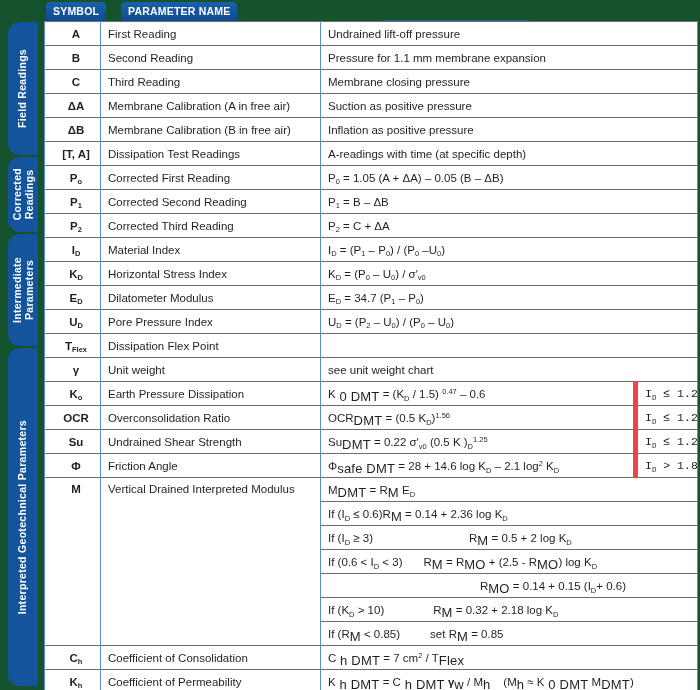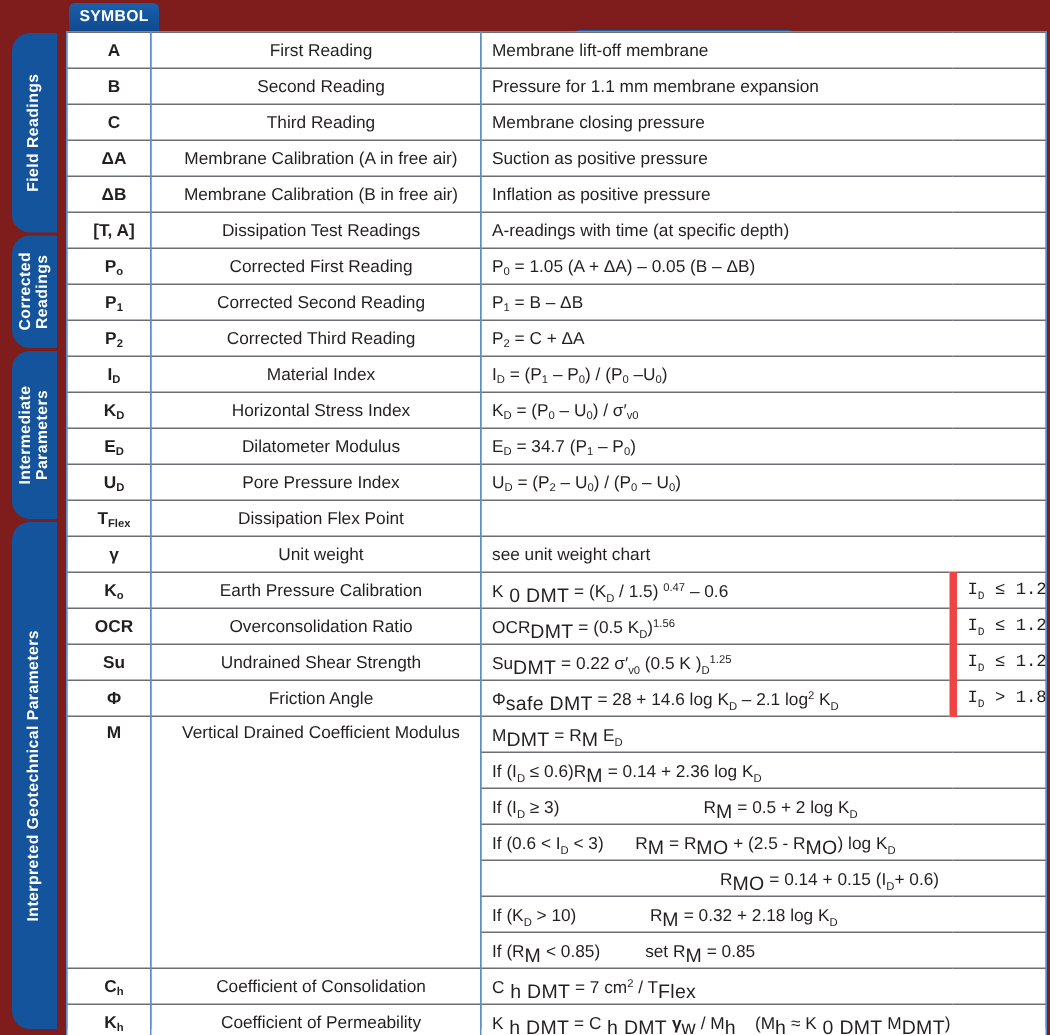--- a/index.html
+++ b/index.html
@@ -2,21 +2,21 @@
 <html><head>
 <meta charset="utf-8">
 <style>
   html,body{margin:0;padding:0;background:#ffffff;}
   body{
     width:700px;height:690px;
     font-family:"Liberation Sans","DejaVu Sans",sans-serif;
     color:#231f20;
     overflow:hidden;
   }
-  #page{position:relative;width:700px;height:690px;background:#7f1d1d;}
+  #page{position:relative;width:700px;height:690px;background:#14532d;}
 
   
   .tab{
     position:absolute;
     background:#14549c;
     color:#fff;
     font-weight:bold;
     font-size:10.5px;
     letter-spacing:.2px;
     white-space:nowrap;
@@ -79,21 +79,21 @@
     box-sizing:border-box;
   }
   td.sym{
     width:56px;
     text-align:center;
     font-weight:bold;
     font-size:12px;
     padding-left:0;
     border-left:1px solid #5b8fc9;
   }
-  td.pname{width:220px;text-align:center;}
+  td.pname{width:220px;}
   td.formula{border-right:none;}
   td.cond{
     width:62px;
     border-left:5px solid #ef4444;
     border-right:none;
     padding-left:0;
     font-family:Liberation Mono, monospace;
   }
   td.blank{border-right:1px solid #5b8fc9;}
   tr.grp-start td{border-top:1px solid #5b8fc9;}
@@ -114,20 +114,21 @@
   .fx{white-space:nowrap;}
   .rhs{display:inline-block;}
   .rhs2{display:inline-block;padding-left:152px;}
 </style>
 </head>
 <body>
 
 <div id="page">
 
   <div class="tab hdr" id="hdr-symbol">SYMBOL</div>
+  <div class="tab hdr" id="hdr-param">PARAMETER NAME</div>
   <div class="tab hdr" id="hdr-formula">FORMULA /DESCRIPTION</div>
 
   <div class="tab cat" id="cat-field">
     <span class="vtxt">Field Readings</span>
   </div>
   <div class="tab cat" id="cat-corrected">
     <span class="vtxt">Corrected<br>Readings</span>
   </div>
   <div class="tab cat" id="cat-intermediate">
     <span class="vtxt">Intermediate<br>Parameters</span>
@@ -141,21 +142,21 @@
         <col style="width:56px">
         <col style="width:220px">
         <col>
         <col style="width:62px">
       </colgroup>
     <tbody>
 
     <tr class="grp-start">
       <td class="sym">A</td>
       <td class="pname">First Reading</td>
-      <td class="formula" colspan="2">Membrane lift-off membrane</td>
+      <td class="formula" colspan="2">Undrained lift-off pressure</td>
     </tr>
     <tr>
       <td class="sym">B</td>
       <td class="pname">Second Reading</td>
       <td class="formula" colspan="2">Pressure for 1.1 mm membrane expansion</td>
     </tr>
     <tr>
       <td class="sym">C</td>
       <td class="pname">Third Reading</td>
       <td class="formula" colspan="2">Membrane closing pressure</td>
@@ -218,21 +219,21 @@
       <td class="formula" colspan="2"></td>
     </tr>
 
     <tr class="grp-start">
       <td class="sym">γ</td>
       <td class="pname">Unit weight</td>
       <td class="formula" colspan="2">see unit weight chart</td>
     </tr>
     <tr>
       <td class="sym">K<sub>o</sub></td>
-      <td class="pname">Earth Pressure Calibration</td>
+      <td class="pname">Earth Pressure Dissipation</td>
       <td class="formula fx">K<span class="sm">&nbsp;0 DMT</span> = (K<sub>D</sub> / 1.5) <sup>0.47</sup> – 0.6</td>
       <td class="cond fx">I<sub>D</sub> ≤ 1.2</td>
     </tr>
     <tr>
       <td class="sym">OCR</td>
       <td class="pname">Overconsolidation Ratio</td>
       <td class="formula fx">OCR<span class="sm">DMT</span> = (0.5 K<sub>D</sub>)<sup>1.56</sup></td>
       <td class="cond fx">I<sub>D</sub> ≤ 1.2</td>
     </tr>
     <tr>
@@ -243,21 +244,21 @@
     </tr>
     <tr>
       <td class="sym">Φ</td>
       <td class="pname">Friction Angle</td>
       <td class="formula fx">Φ<span class="sm">safe DMT</span> = 28 + 14.6 log K<sub>D</sub> – 2.1 log<sup>2</sup> K<sub>D</sub></td>
       <td class="cond fx">I<sub>D</sub> &gt; 1.8</td>
     </tr>
 
     <tr>
       <td class="sym blank" rowspan="7" style="vertical-align:top;padding-top:5px;">M</td>
-      <td class="pname blank" rowspan="7" style="vertical-align:top;padding-top:5px;">Vertical Drained Coefficient Modulus</td>
+      <td class="pname blank" rowspan="7" style="vertical-align:top;padding-top:5px;">Vertical Drained Interpreted Modulus</td>
       <td class="formula fx" colspan="2">M<span class="sm">DMT</span> = R<span class="sm">M</span> E<sub>D</sub></td>
     </tr>
     <tr>
       <td class="formula fx" colspan="2">If (I<sub>D</sub> ≤ 0.6)<span class="rhs">R<span class="sm">M</span> = 0.14 + 2.36 log K<sub>D</sub></span></td>
     </tr>
     <tr>
       <td class="formula fx" colspan="2">If (I<sub>D</sub> ≥ 3)<span class="rhs" style="padding-left:96px;">R<span class="sm">M</span> = 0.5 + 2 log K<sub>D</sub></span></td>
     </tr>
     <tr>
       <td class="formula fx" colspan="2">If (0.6 &lt; I<sub>D</sub> &lt; 3)<span class="rhs" style="padding-left:21px;">R<span class="sm">M</span> = R<span class="sm">MO</span> + (2.5 - R<span class="sm">MO</span>) log K<sub>D</sub></span></td>

